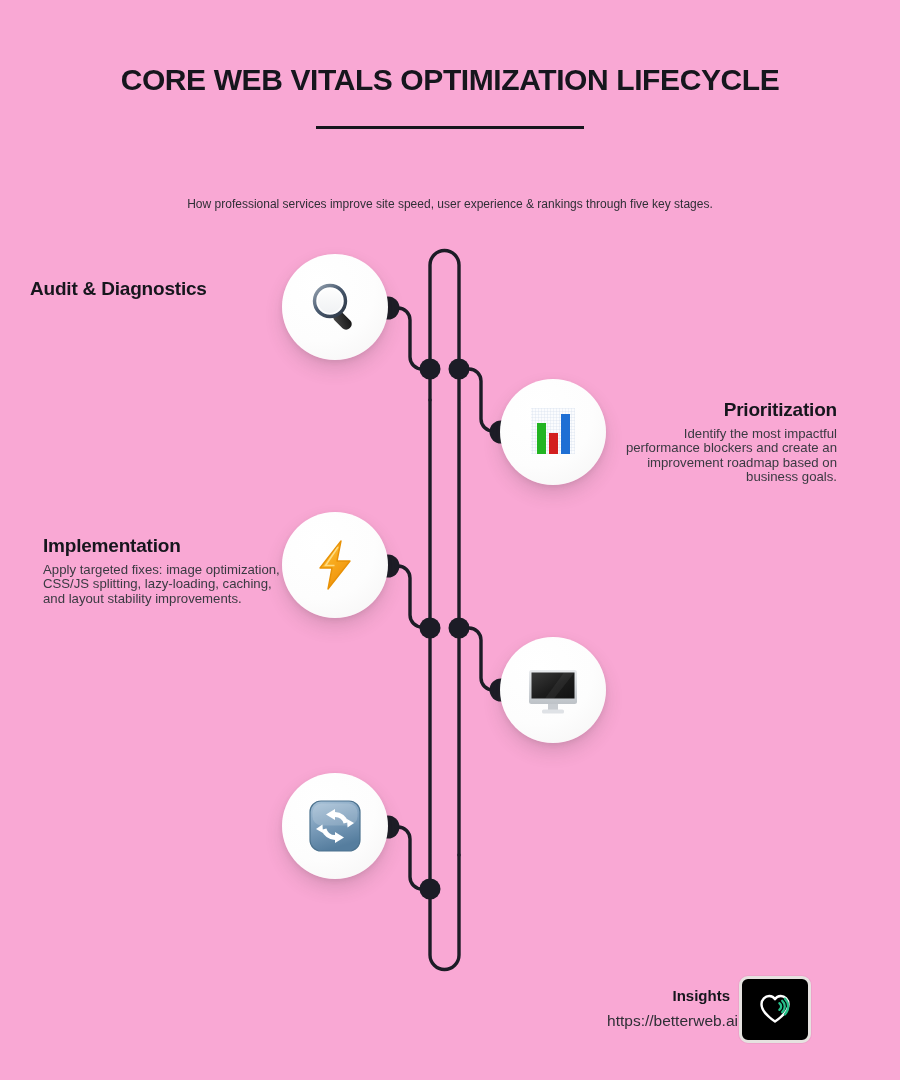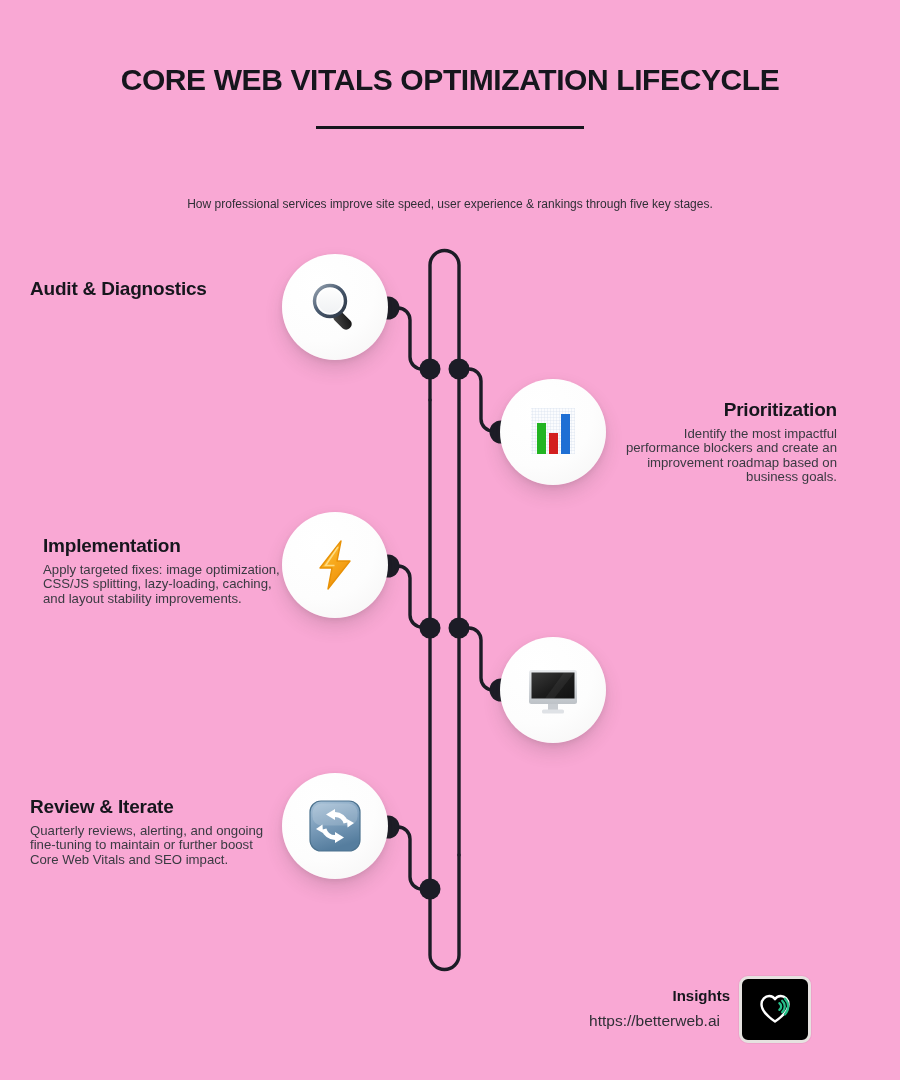--- a/index.html
+++ b/index.html
@@ -78,21 +78,21 @@
     color: #3a3a42;
   }
 
   
   .brand-name {
     position: absolute; left: 440px; top: 987px;
     width: 290px; text-align: right;
     font-size: 15px; font-weight: 800; color: #16161d;
   }
   .brand-url {
-    position: absolute; left: 430px; top: 1012px;
+    position: absolute; left: 448px; top: 1012px;
     width: 290px; text-align: right;
     font-size: 15.5px; color: #2f2f36;
   }
   .logo-box {
     position: absolute; left: 739px; top: 976px;
     width: 72px; height: 67px;
     background: #000;
     border-radius: 9px;
     border: 3px solid #e6e2e0;
     box-shadow: 0 0 0 1px rgba(0,0,0,0.04);
@@ -248,24 +248,20 @@
           <path d="M29 15 A14 14 0 0 1 42.4 25.3 L37.6 26.6 A9 9 0 0 0 29 20 Z"></path>
           <path d="M29 43 A14 14 0 0 1 15.6 32.7 L20.4 31.4 A9 9 0 0 0 29 38 Z"></path>
           <path d="M29 12 L29 23 L20 17.5 Z"></path>
           <path d="M29 46 L29 35 L38 40.5 Z"></path>
           <path d="M41 22 L48 26 L41.5 30.5 Z"></path>
           <path d="M17 36 L10 32 L16.5 27.5 Z"></path>
         </g>
       </svg>
     </span>
   </div>
-  <div class="stage-text left" style="left:30px; top:796px; width:238px;">
-    <div class="stage-title">Review &amp; Iterate</div>
-    <div class="stage-desc">Quarterly reviews, alerting, and ongoing fine-tuning to maintain or further boost Core Web Vitals and SEO impact.</div>
-  </div>
 
   <div class="brand-name">Insights</div>
   <div class="brand-url">https://betterweb.ai</div>
   <div class="logo-box">
     <span>
       <svg width="42" height="40" viewBox="0 0 42 40">
         <path d="M21 33.5 C21 33.5 7.5 25.2 7.5 16.3 C7.5 11.4 11.2 8 15.2 8 C18.1 8 20.1 9.6 21 11.3 C21.9 9.6 23.9 8 26.8 8 C30.8 8 34.5 11.4 34.5 16.3 C34.5 25.2 21 33.5 21 33.5 Z" fill="none" stroke="#ffffff" stroke-width="2.4" stroke-linejoin="round"></path>
         <g fill="none" stroke="#27c08a" stroke-width="2.3" stroke-linecap="round">
           <path d="M25.4 21.8 A4 4 0 0 0 25.4 15.2"></path>
           <path d="M28.2 24.2 A7.6 7.6 0 0 0 28.2 12.8"></path>

